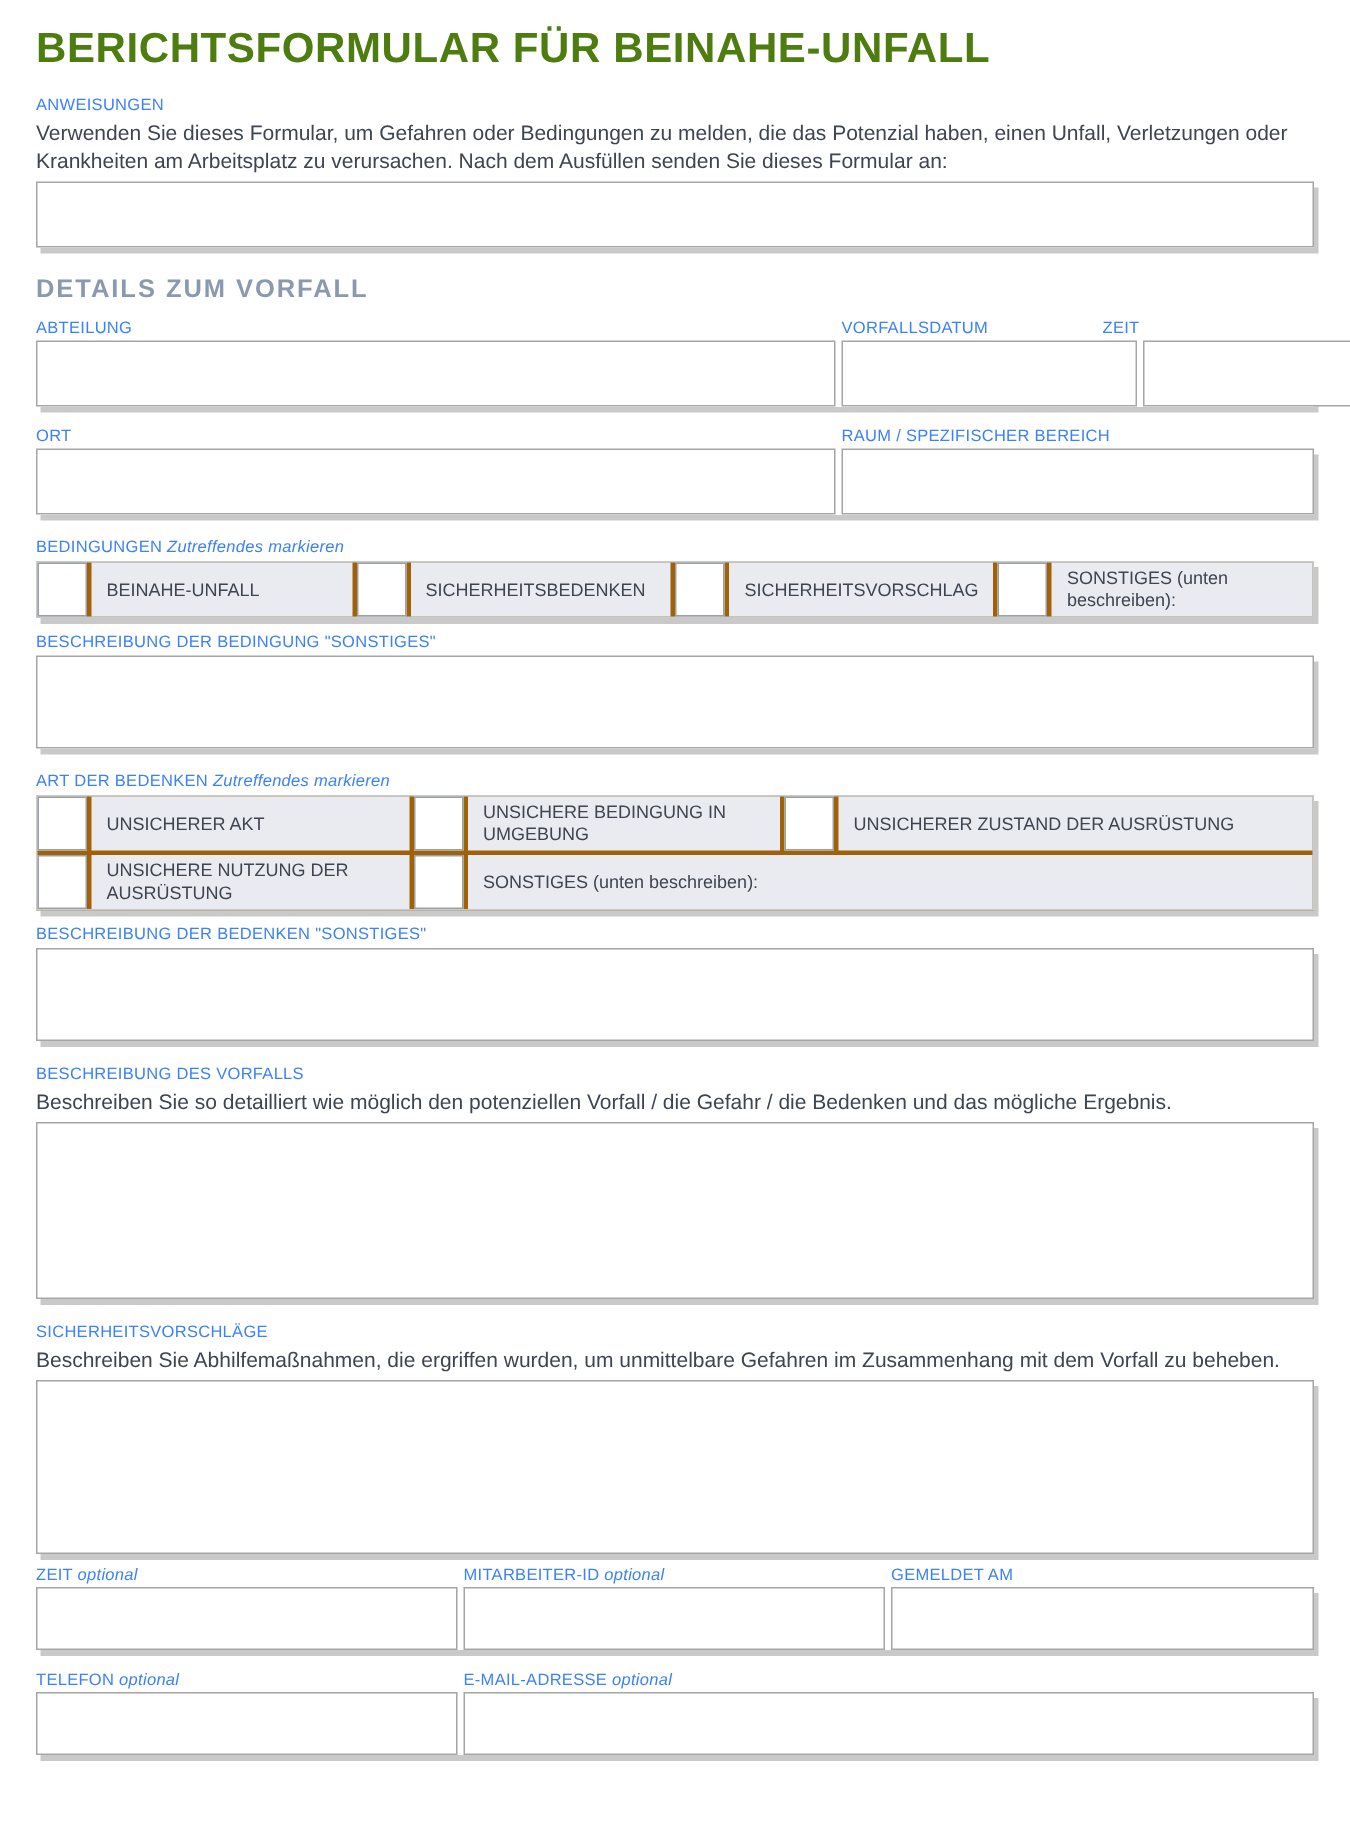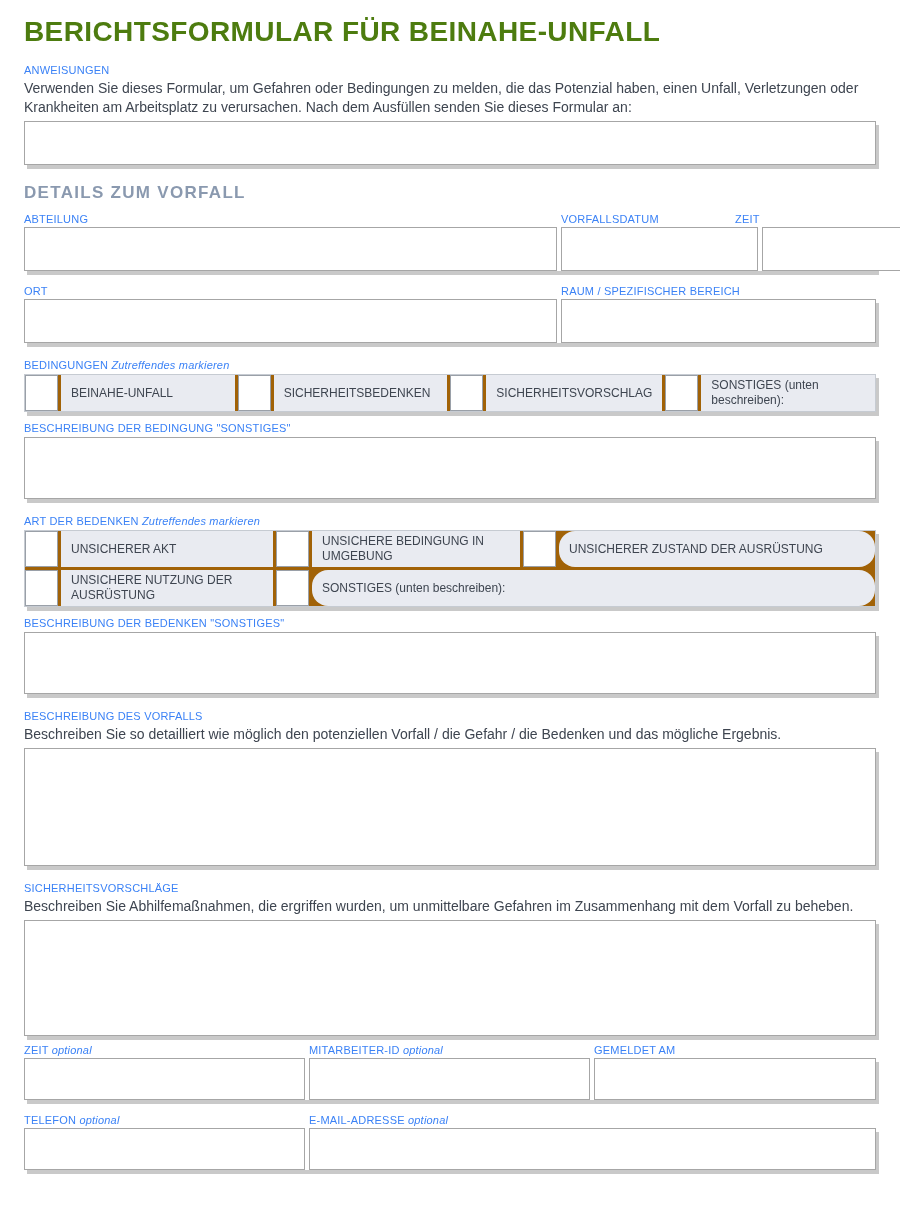--- a/index.html
+++ b/index.html
@@ -98,21 +98,21 @@
     display: flex;
     align-items: center;
     padding: 3px 10px;
     font-size: 12px;
     line-height: 15px;
     min-height: 36px;
   }
   .cell-flex1 { flex: 1 1 0; }
   .cell-a { flex: 0 0 212px; }
   .cell-b { flex: 0 0 208px; }
-  .cell-c { flex: 1 1 auto; border-radius: 16px; }
+  .cell-c { flex: 1 1 auto; }
 
   .mb8  { margin-bottom: 8px; }
   .mb14 { margin-bottom: 14px; }
   .mt16 { margin-top: 16px; }
 </style>
 </head>
 <body>
 
 <div class="page">
 

